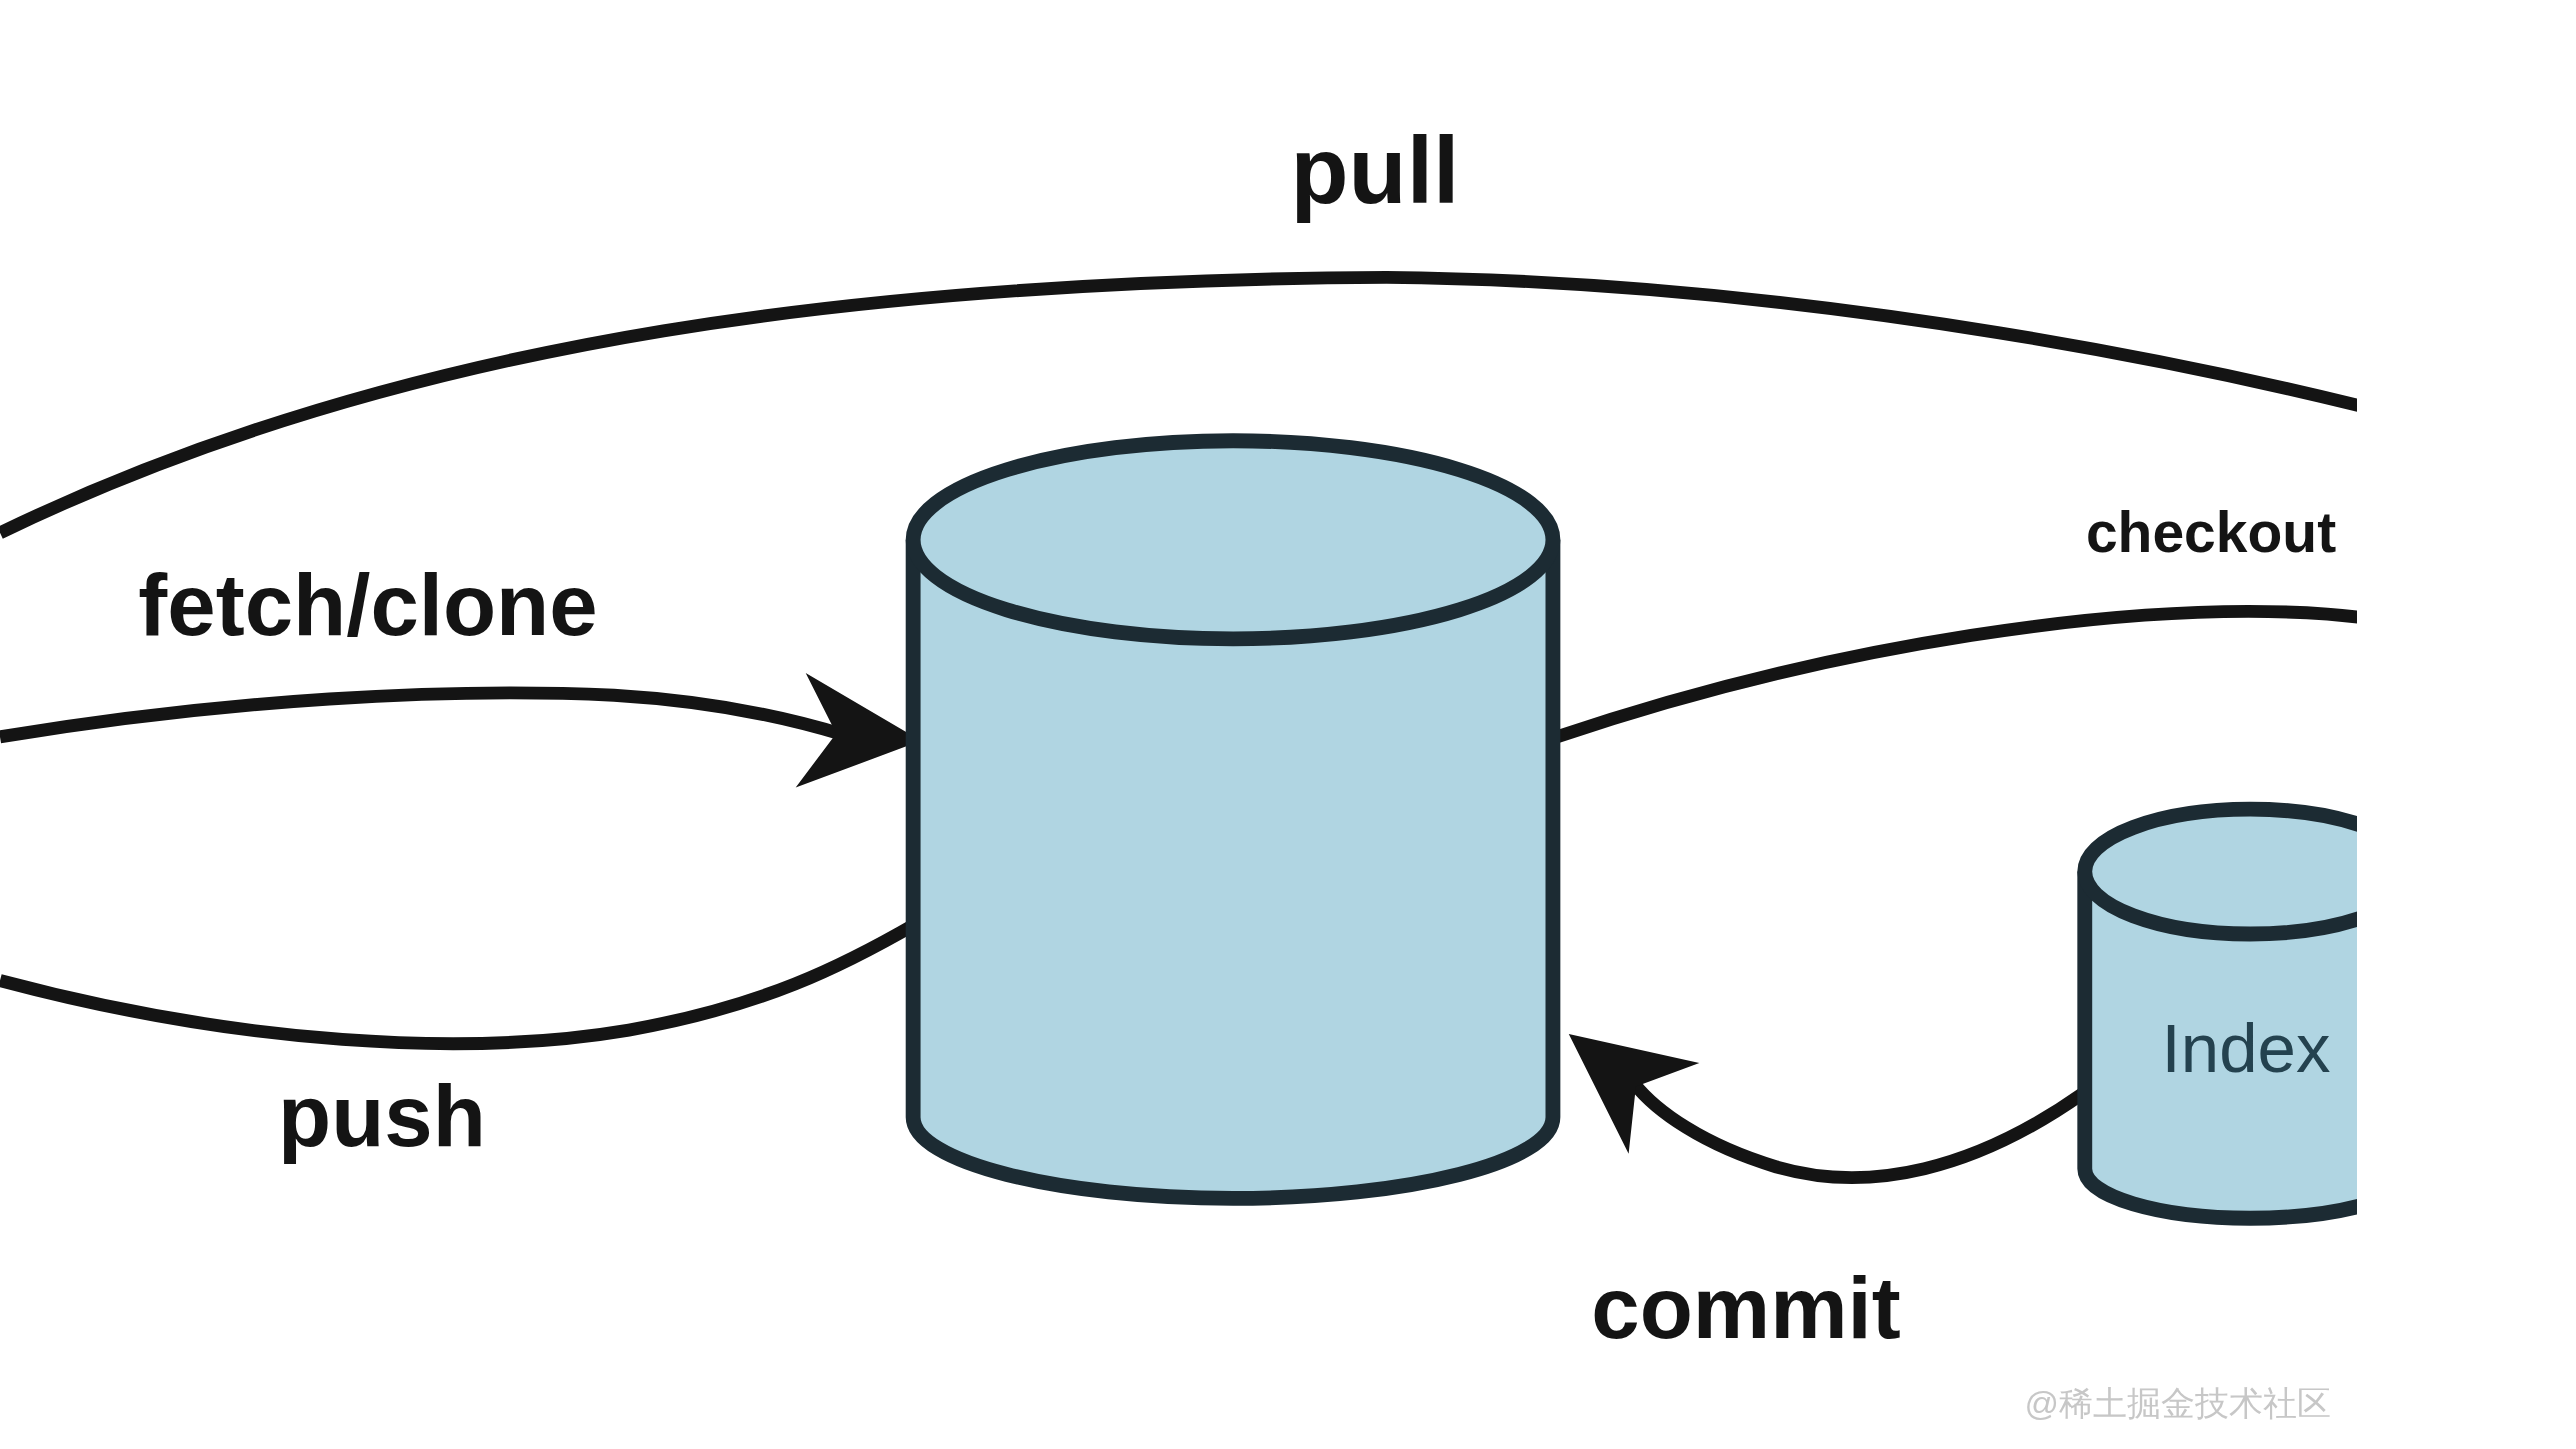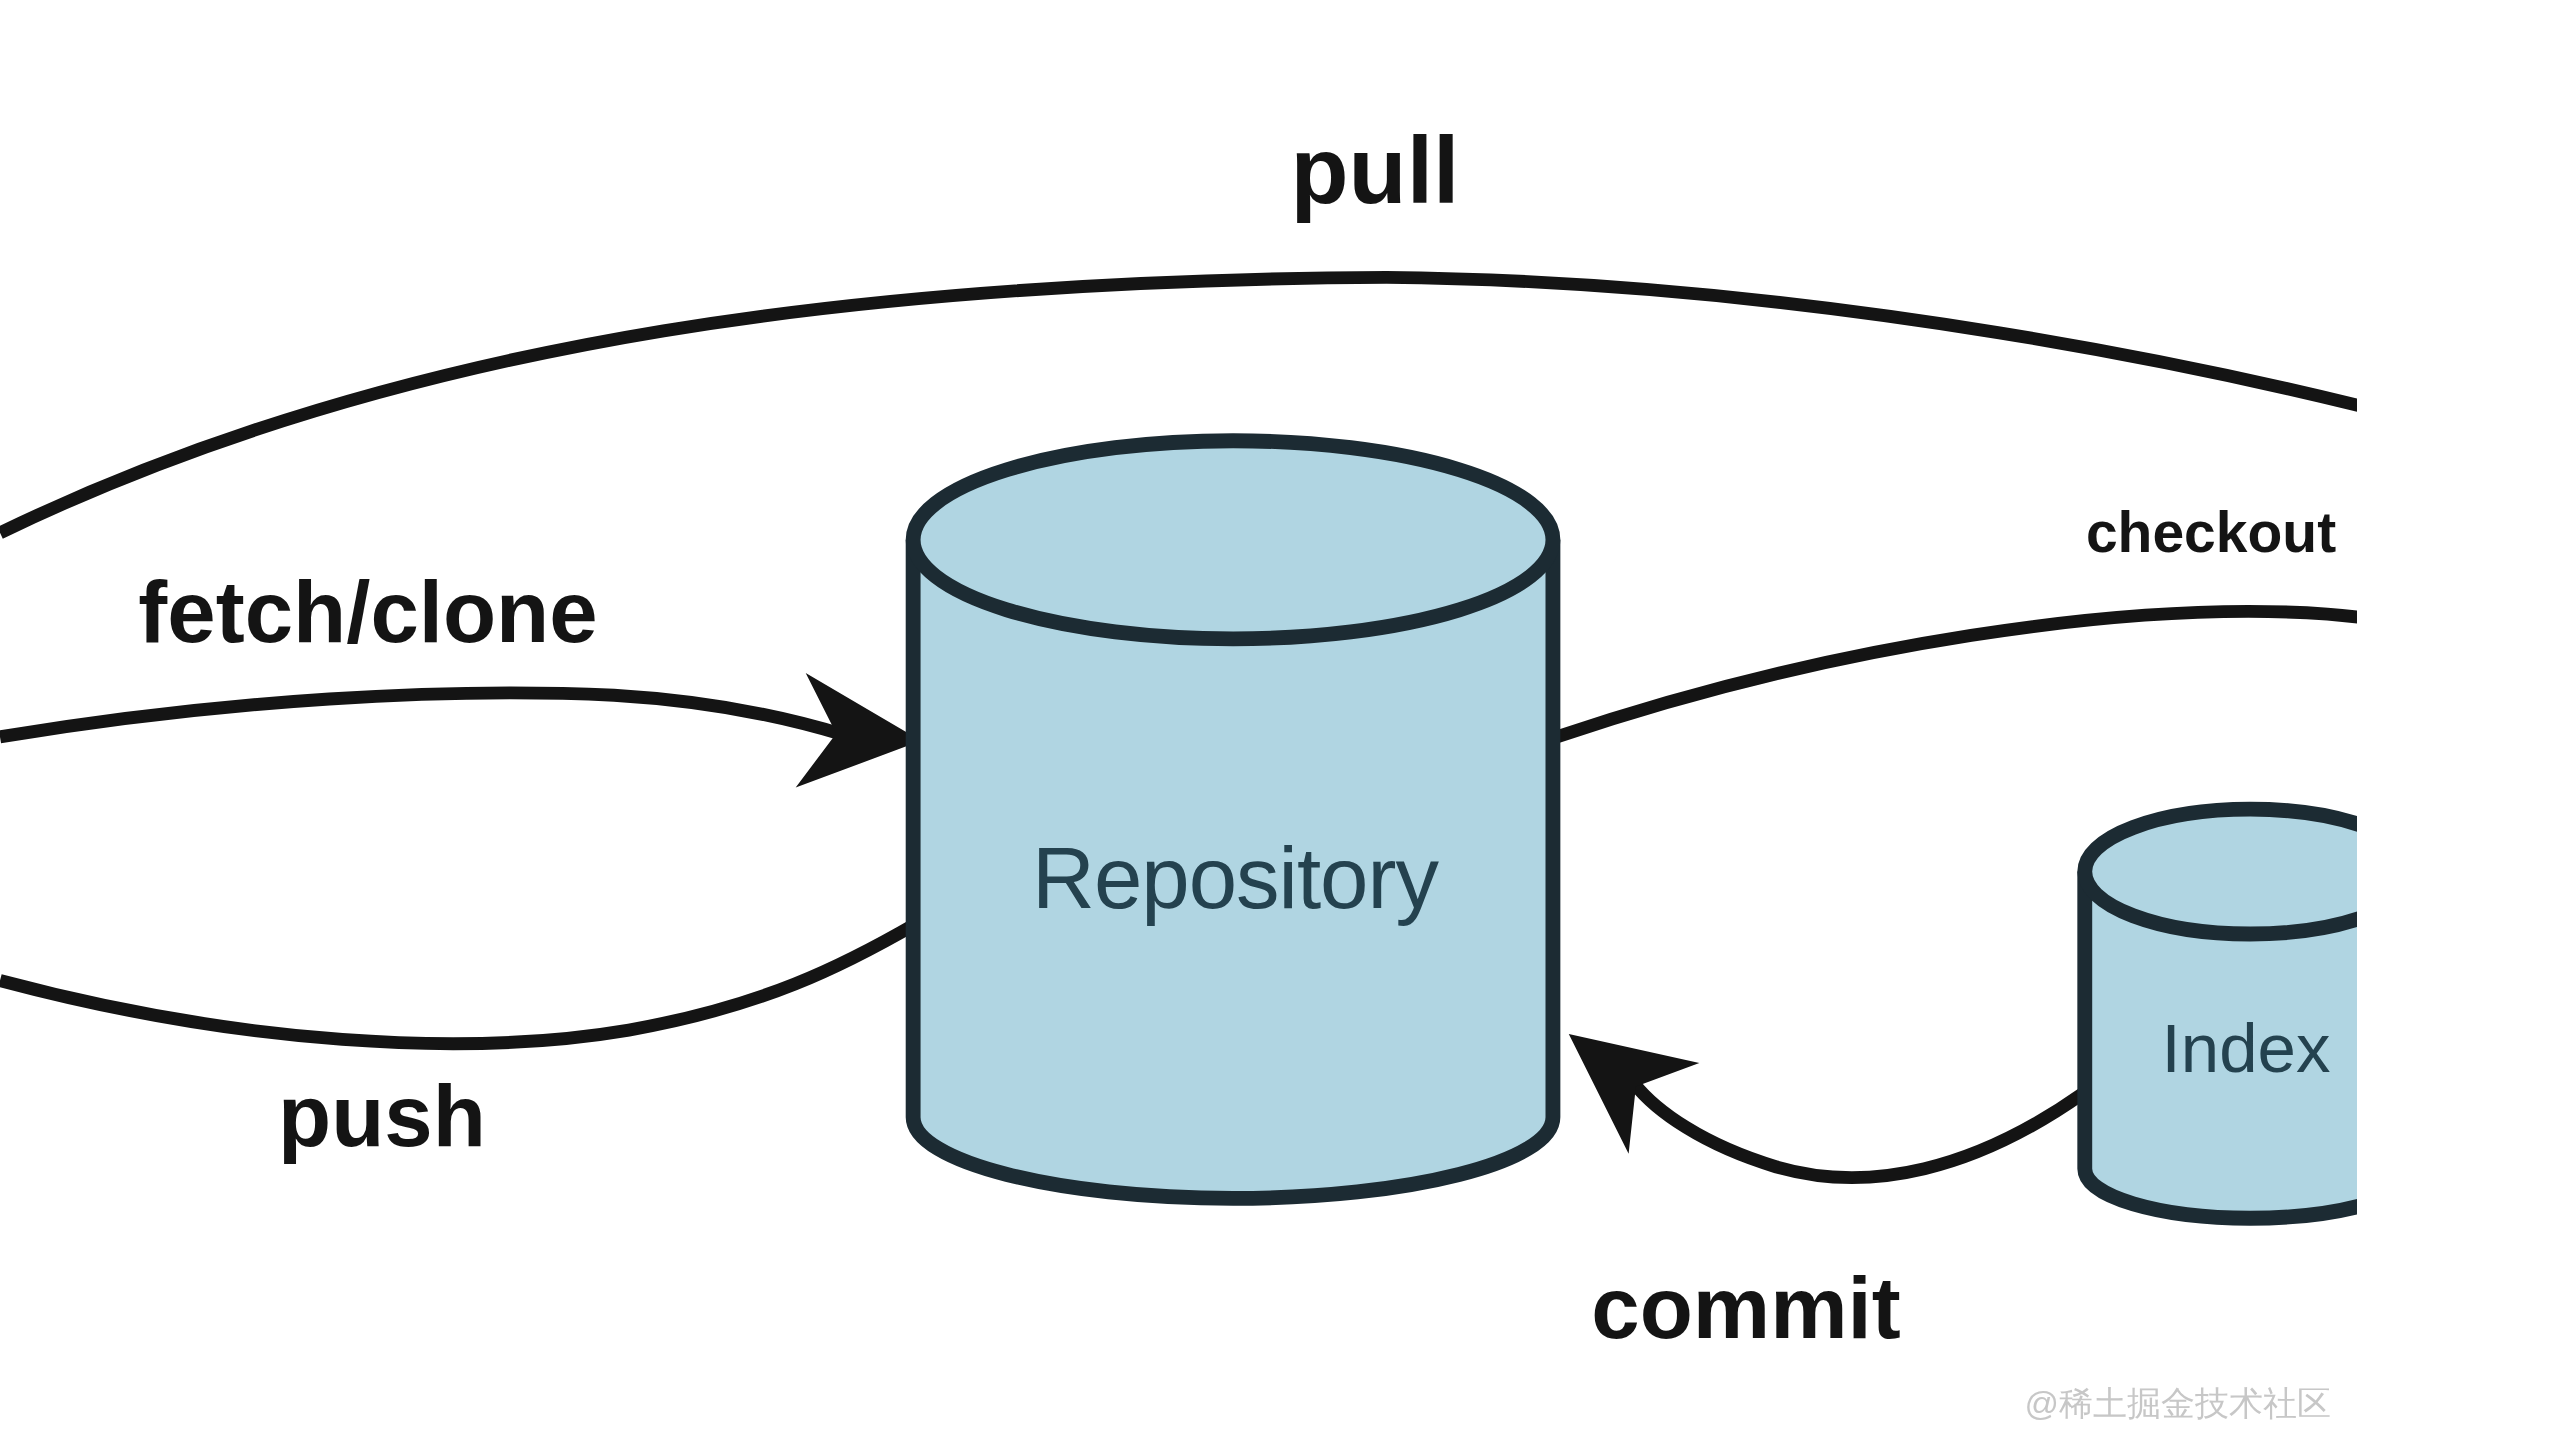--- a/index.html
+++ b/index.html
@@ -38,21 +38,21 @@
   .lbl {
     position: absolute;
     transform: translate(-50%, -50%);
     color: var(--label-text);
     font-weight: bold;
     white-space: nowrap;
     line-height: 1;
     letter-spacing: 0px;
   }
   .lbl-pull        { left: 1375px; top: 170px;  font-size: 95px; }
-  .lbl-fetch-clone { left: 368px;  top: 604px;  font-size: 87px; margin-top: 7px; }
+  .lbl-fetch-clone { left: 368px;  top: 604px;  font-size: 87px; }
   .lbl-push        { left: 382px;  top: 1115px; font-size: 87px; }
   .lbl-checkout    { left: 2211px; top: 532px;  font-size: 57px; }
   .lbl-commit      { left: 1746px; top: 1307px; font-size: 87px; text-align: right; }
   .node-lbl {
     position: absolute;
     transform: translate(-50%, -50%);
     color: var(--node-text);
     font-weight: normal;
     white-space: nowrap;
     line-height: 1;
@@ -101,18 +101,17 @@
       <ellipse class="cyl" cx="2272" cy="880" rx="167" ry="63"></ellipse>
     </g>
   </svg>
 
   <div class="lbl lbl-pull">pull</div>
   <div class="lbl lbl-fetch-clone">fetch/clone</div>
   <div class="lbl lbl-push">push</div>
   <div class="lbl lbl-checkout">checkout</div>
   <div class="lbl lbl-commit">commit</div>
 
-  <div class="node-lbl node-lbl-repository">Repository</div>
   <div class="node-lbl node-lbl-index">Index</div>
 
   <div class="watermark">@稀土掘金技术社区</div>
 </div>
 
 
 </body></html>

